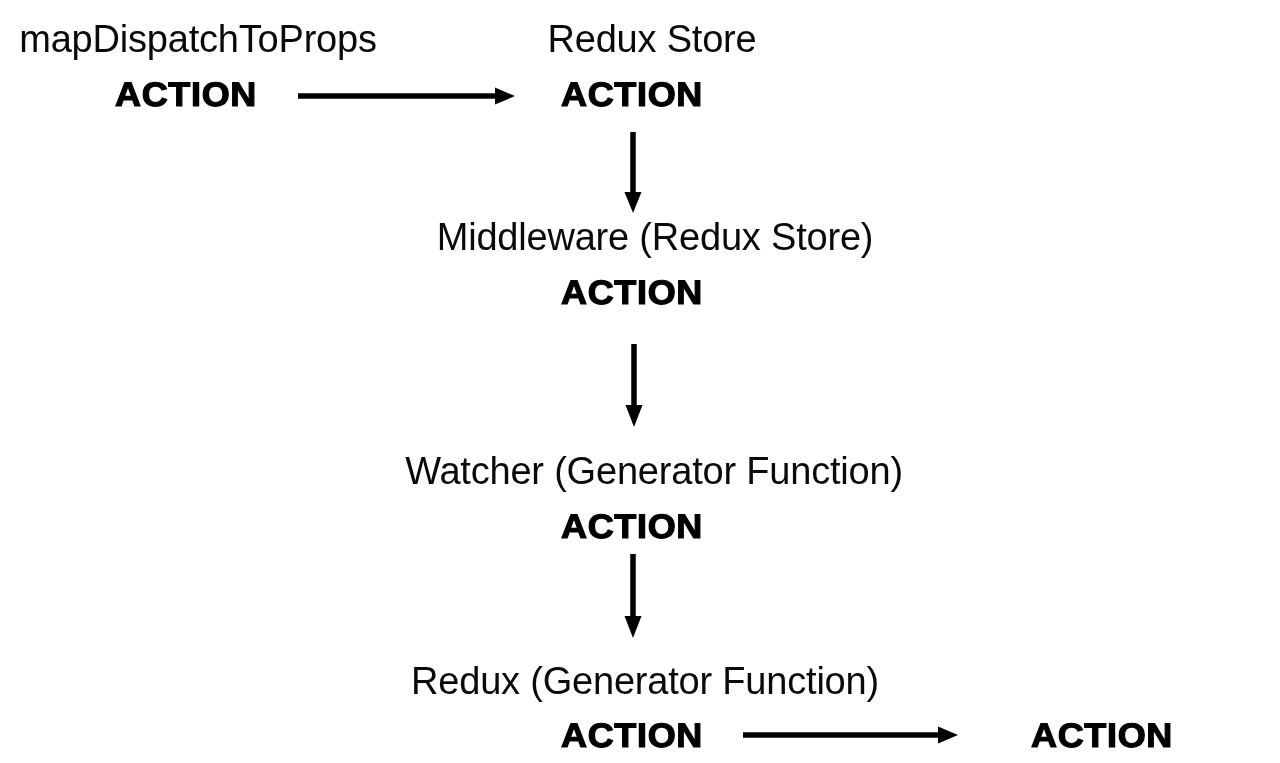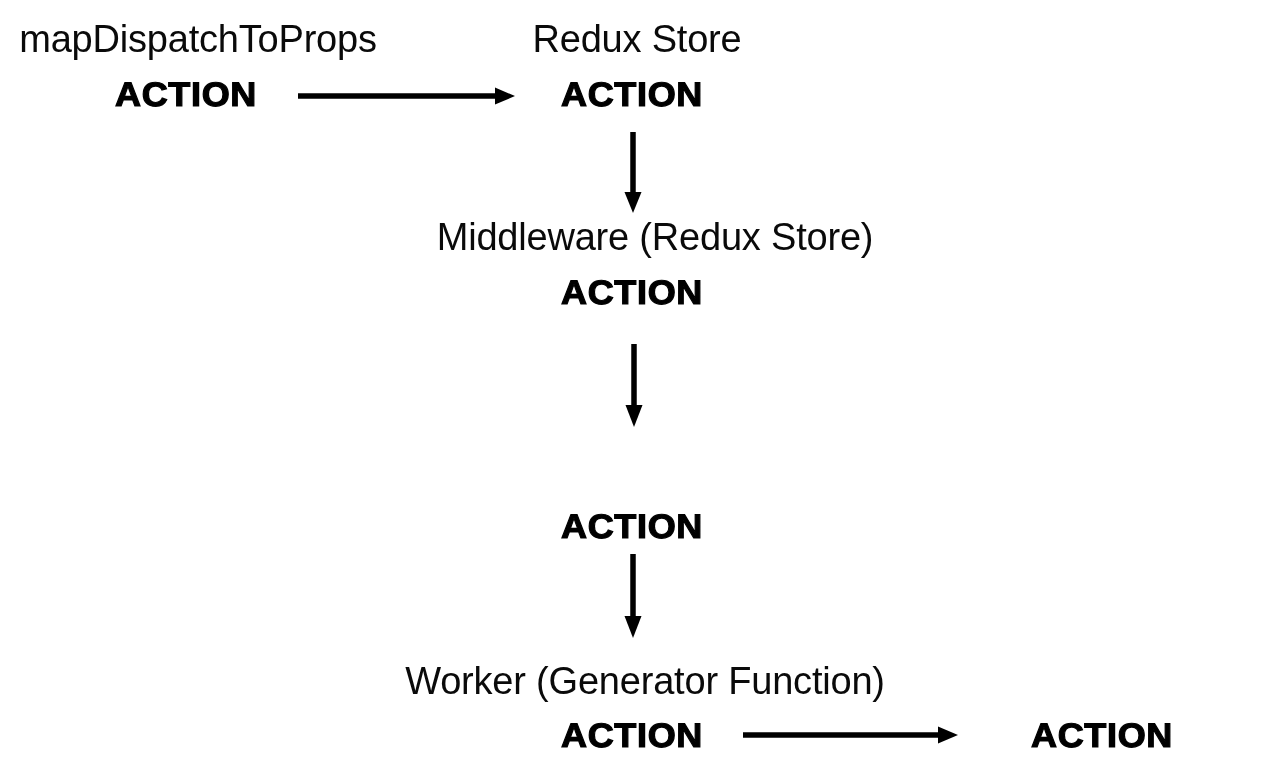--- a/index.html
+++ b/index.html
@@ -59,49 +59,50 @@
   }
 </style>
 </head>
 <body>
 
 <div id="diagram">
 
   <div class="node-label" style="left:198px; top:20px;">mapDispatchToProps</div>
   <div class="action-label" style="left:186px; top:78px;">ACTION</div>
 
-  <div class="node-label" style="left:637px; top:20px;">Redux Store</div>
+  <div class="node-label" style="left:652px; top:20px;">Redux Store</div>
   <div class="action-label" style="left:632px; top:78px;">ACTION</div>
 
   <svg class="arrow-svg" style="left:296px; top:82px;" width="224" height="28" viewBox="0 0 224 28">
     <line x1="2" y1="14" x2="202" y2="14" stroke-width="5.5"></line>
     <polygon points="199,5.5 219,14 199,22.5"></polygon>
   </svg>
 
   <svg class="arrow-svg" style="left:620px; top:130px;" width="26" height="88" viewBox="0 0 26 88">
     <line x1="13" y1="2" x2="13" y2="66" stroke-width="5.5"></line>
     <polygon points="4.5,62 13,83 21.5,62"></polygon>
   </svg>
 
   <div class="node-label" style="left:655px; top:218px;">Middleware (Redux Store)</div>
   <div class="action-label" style="left:632px; top:276px;">ACTION</div>
 
   <svg class="arrow-svg" style="left:621px; top:342px;" width="26" height="90" viewBox="0 0 26 90">
     <line x1="13" y1="2" x2="13" y2="67" stroke-width="5.5"></line>
     <polygon points="4.5,63 13,85 21.5,63"></polygon>
   </svg>
 
+  <div class="node-label" style="left:654px; top:452px;">Watcher (Generator Function)</div>
   <div class="action-label" style="left:632px; top:510px;">ACTION</div>
 
   <svg class="arrow-svg" style="left:620px; top:552px;" width="26" height="90" viewBox="0 0 26 90">
     <line x1="13" y1="2" x2="13" y2="68" stroke-width="5.5"></line>
     <polygon points="4.5,64 13,86 21.5,64"></polygon>
   </svg>
 
-  <div class="node-label" style="left:645px; top:662px;">Worker (Generator Function)</div>
+  <div class="node-label" style="left:645px; top:662px;">Redux (Generator Function)</div>
   <div class="action-label" style="left:632px; top:719px;">ACTION</div>
 
   <div class="action-label" style="left:1102px; top:719px;">ACTION</div>
 
   <svg class="arrow-svg" style="left:741px; top:721px;" width="222" height="28" viewBox="0 0 222 28">
     <line x1="2" y1="14" x2="200" y2="14" stroke-width="5.5"></line>
     <polygon points="197,5.5 217,14 197,22.5"></polygon>
   </svg>
 
 </div>

